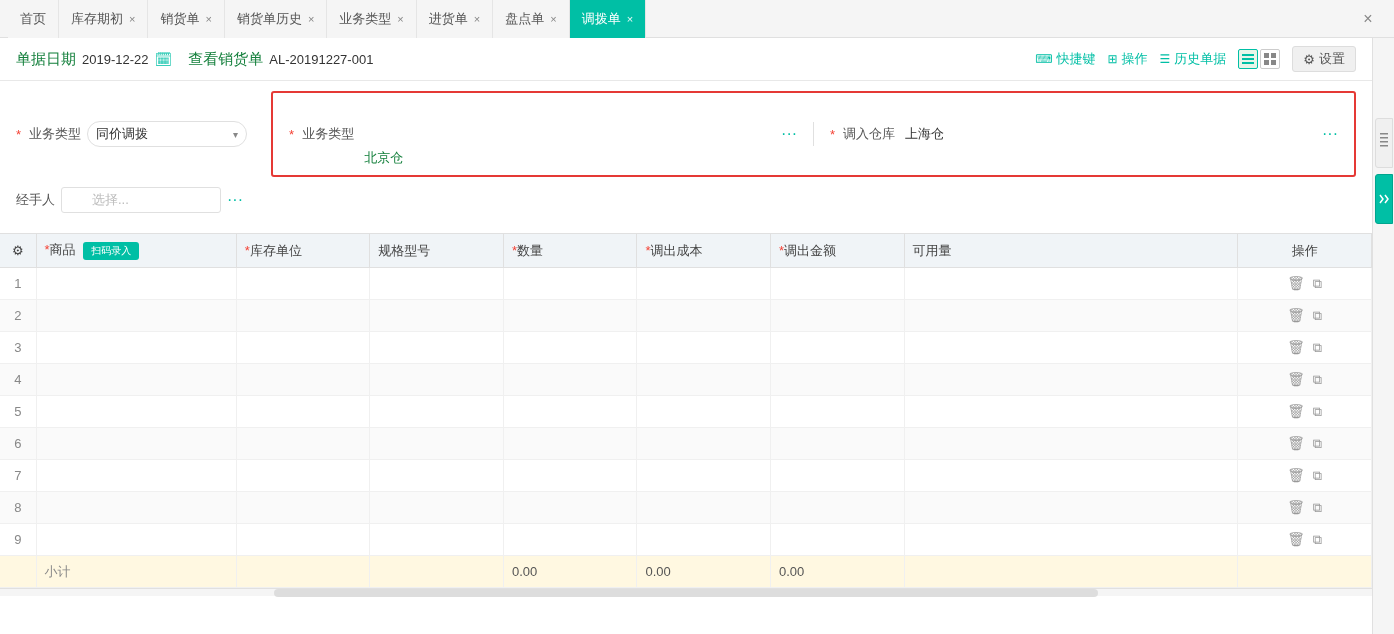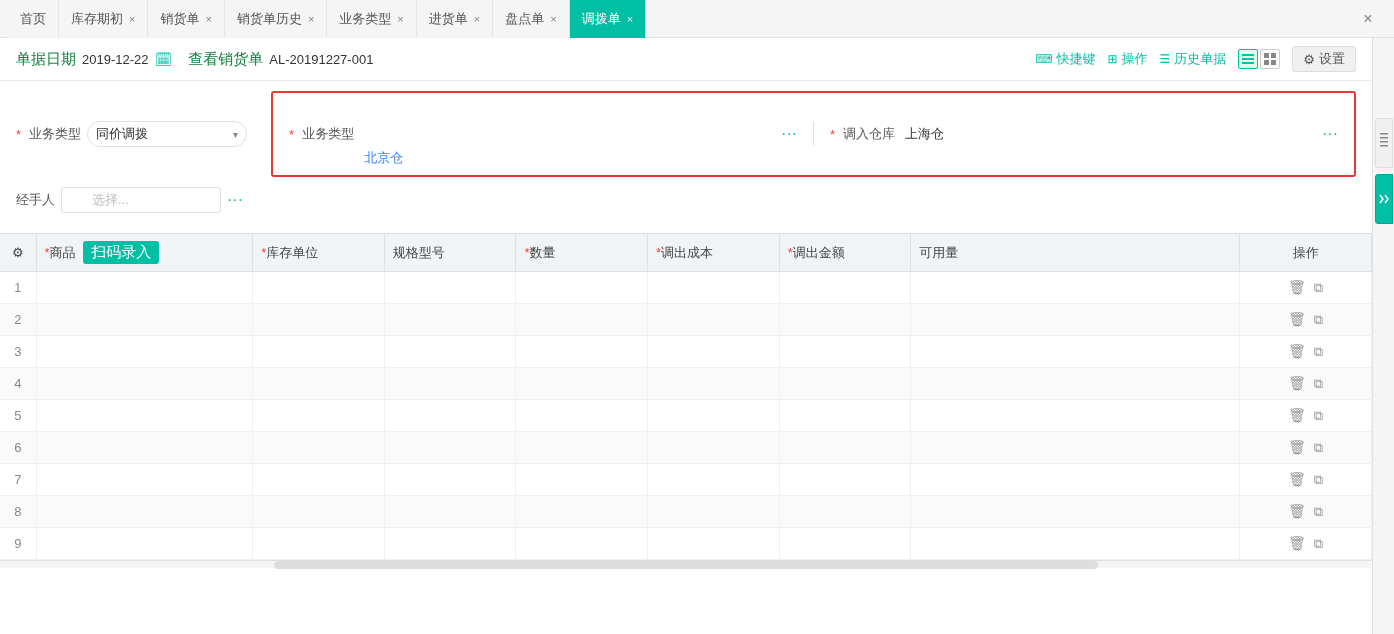--- a/index.html
+++ b/index.html
@@ -154,21 +154,21 @@
       height: 32px;
       color: #555;
       white-space: nowrap;
     }
     .row-num { color: #888; text-align: center; width: 30px; }
     .col-actions { text-align: center; }
     .action-icon { color: #999; cursor: pointer; font-size: 14px; margin: 0 2px; }
     .scan-btn {
       background: #00bfa5; color: #fff;
       border: none; border-radius: 3px;
-      padding: 2px 8px; font-size: 15px;
+      padding: 2px 8px; font-size: 10px;
       cursor: pointer; margin-left: 4px;
     }
 
     
     .main-layout {
       display: flex;
       height: calc(100vh - 38px);
       overflow: hidden;
     }
     .main-content {
@@ -290,21 +290,21 @@
           <div class="field-select" style="min-width:160px;border-radius:13px;">
             <span>同价调拨</span>
             <span class="arrow">▾</span>
           </div>
         </div>
 
         <div class="highlight-box">
           <div class="highlight-section">
             <span class="required-star">*</span>
             <span class="field-label">业务类型</span>
-            <span class="field-value" style="color:#3b82f6;margin-left:4px;margin-top:48px;">北京仓</span>
+            <span class="field-value" style="color:#15803d;margin-left:4px;margin-top:48px;">北京仓</span>
             <span class="more-btn" style="margin-left:auto;">···</span>
           </div>
           <div class="highlight-divider"></div>
           <div class="highlight-section">
             <span class="required-star">*</span>
             <span class="field-label">调入仓库</span>
             <span class="field-value" style="color:#333;margin-left:4px;">上海仓</span>
             <span class="more-btn" style="margin-left:auto;">···</span>
           </div>
         </div>
@@ -462,20 +462,31 @@
     <td></td>
     <td></td>
     <td></td>
     <td></td>
     <td></td>
     <td class="col-actions">
       <span class="action-icon">🗑</span>
       <span class="action-icon" style="font-size:13px;">⧉</span>
     </td>
   </tr>
+            <tr class="subtotal">
+  <td></td>
+  <td colspan="1" style="color:#888;">小计</td>
+  <td></td>
+  <td></td>
+  <td style="color:#555;">0.00</td>
+  <td style="color:#555;">0.00</td>
+  <td style="color:#555;">0.00</td>
+  <td></td>
+  <td></td>
+</tr>
           </tbody>
       </table>
     </div>
 
     <div class="scrollbar-area">
       <div class="h-scrollbar"></div>
     </div>
 
   </div>
 

